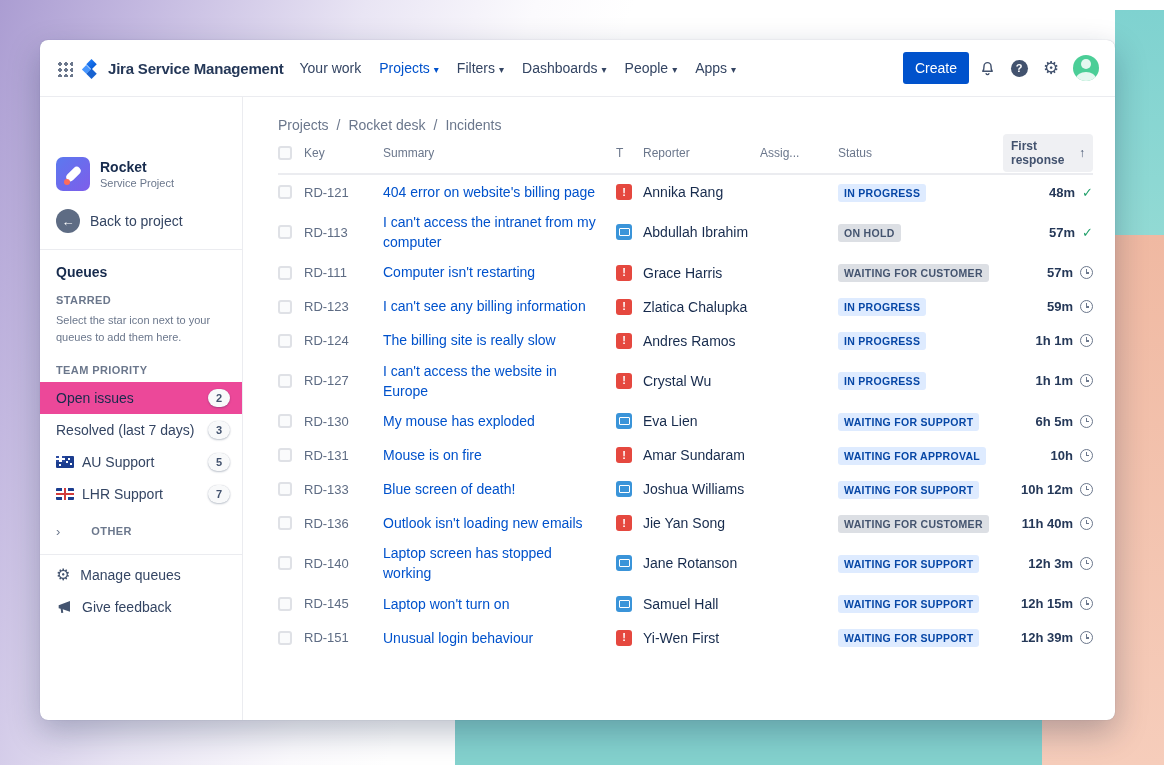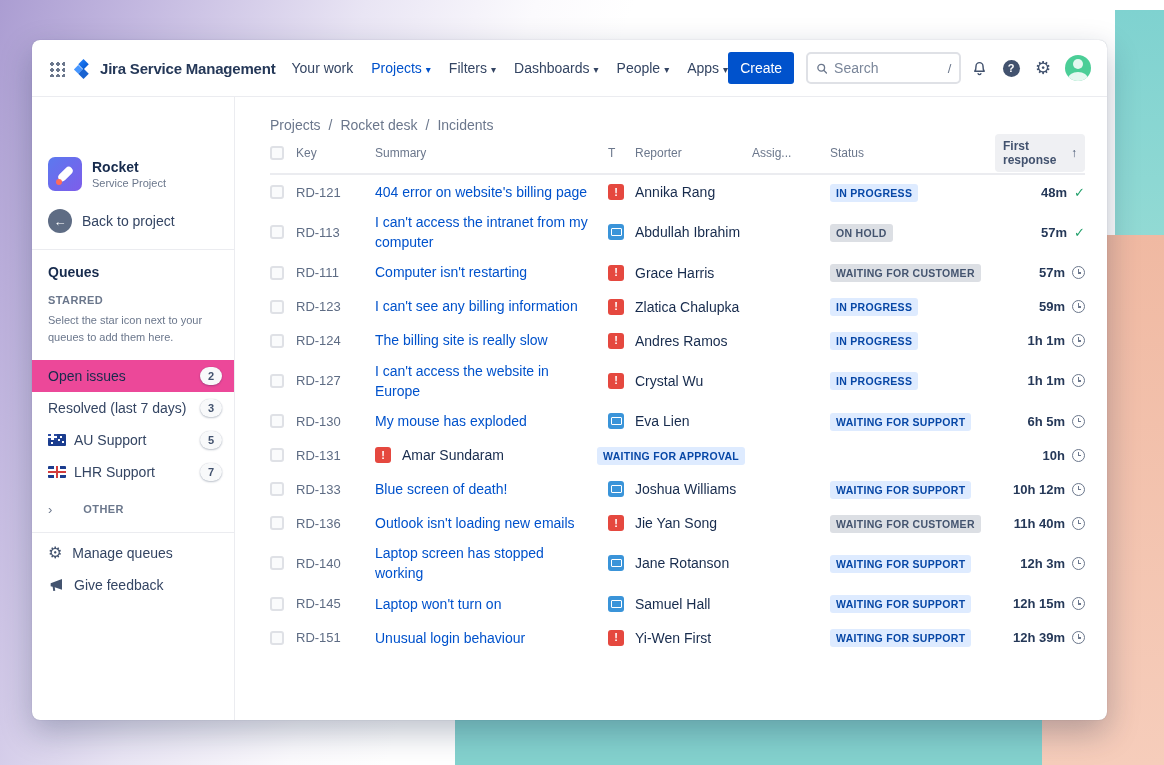--- a/index.html
+++ b/index.html
@@ -6,21 +6,21 @@
   html, body { width: 1164px; height: 765px; overflow: hidden; }
   body { font-family: "Liberation Sans", "DejaVu Sans", sans-serif; position: relative; background: #fff; }
 
   
   .bg-base { position: absolute; inset: 0; background: linear-gradient(108deg, #AB9DD2 0%, #C3B8E0 10%, #E9E5F4 26%, #FBFAFD 38%, #FFFFFF 45%); }
   .bg-teal-top { position: absolute; top: 10px; right: 0; width: 49px; height: 228px; background: linear-gradient(180deg, #7FD2D0, #92DAD4); }
   .bg-peach { position: absolute; top: 235px; right: 0; width: 122px; bottom: 0; background: linear-gradient(180deg, #F0B9A2, #F6CDBB); }
   .bg-bottom-teal { position: absolute; left: 455px; right: 122px; bottom: 0; height: 45px; background: #84D2CE; }
 
   
-  .app-card { position: absolute; left: 32px; top: 40px; width: 1075px; height: 680px; background: #fff; border-radius: 8px;
+  .app-card { position: absolute; left: 40px; top: 40px; width: 1075px; height: 680px; background: #fff; border-radius: 8px;
               box-shadow: 0 12px 32px rgba(9,30,66,.28), 0 0 1px rgba(9,30,66,.3); display: flex; flex-direction: column; overflow: hidden; }
 
   
   .topbar { flex: 0 0 57px; display: flex; align-items: center; padding: 0 16px; border-bottom: 1px solid #EBECF0; }
   .grid-icon { width: 17px; height: 17px; flex: 0 0 17px; margin-right: 8px; cursor: pointer;
                background-image: radial-gradient(circle, #6B778C 1.6px, transparent 1.9px); background-size: 6px 6px; background-position: 1px 1px; }
   .brand { display: flex; align-items: center; gap: 6px; margin-right: 16px; cursor: pointer; }
   .brand-name { font-size: 15px; font-weight: 700; color: #253858; letter-spacing: -0.2px; white-space: nowrap; }
   .nav { display: flex; align-items: center; gap: 18px; }
   .nav-item { display: flex; align-items: center; gap: 4px; font-size: 14px; font-weight: 500; color: #344563; cursor: pointer; white-space: nowrap; }
@@ -177,28 +177,20 @@
       <span class="nav-item">
           <span>People</span>
           <span class="caret-down"></span>
         </span>
       <span class="nav-item">
           <span>Apps</span>
           <span class="caret-down"></span>
         </span>
     </nav>
     <button class="create-btn">Create</button>
-    <div class="search-box">
-      <svg width="15" height="15" viewBox="0 0 16 16" fill="none" stroke="#6B778C" stroke-width="1.8" stroke-linecap="round">
-        <circle cx="7" cy="7" r="4.5"></circle>
-          <path d="M10.5 10.5L14 14"></path>
-      </svg>
-      <input class="search-input" placeholder="Search" style="">
-      <span class="slash-hint">/</span>
-    </div>
     <div class="icon-btn">
       <svg width="19" height="19" viewBox="0 0 24 24" fill="none" stroke="#42526E" stroke-width="1.8" stroke-linecap="round" stroke-linejoin="round">
         <path d="M18 15.5H6c1.4-1.8 1.6-4.4 1.6-6.5a4.4 4.4 0 0 1 8.8 0c0 2.1.2 4.7 1.6 6.5z"></path>
         <path d="M10.3 18.5a1.8 1.8 0 0 0 3.4 0"></path>
       </svg>
     </div>
     <div class="icon-btn">
         <span class="help-circle"></span>
       </div>
     <div class="icon-btn">
@@ -221,20 +213,21 @@
         </div>
       </div>
       <div class="back-row">
         <span class="back-circle"></span>
         <span class="back-label">Back to project</span>
       </div>
       <div class="sidebar-divider"></div>
       <div class="queues-title">Queues</div>
       <div class="side-heading">STARRED</div>
       <div class="starred-hint">Select the star icon next to your queues to add them here.</div>
+      <div class="side-heading team-heading">TEAM PRIORITY</div>
 
       <div class="queue-item selected">
         <span class="q-label">Open issues</span>
         <span class="count-badge">2</span>
       </div>
       <div class="queue-item">
         <span class="q-label">Resolved (last 7 days)</span>
         <span class="count-badge">3</span>
       </div>
       <div class="queue-item">
@@ -422,20 +415,23 @@
     <span class="col c-response">
       <span class="resp-time">6h 5m</span>
       <span class="resp-state resp-clock"></span>
     </span>
   </div>
           <div class="trow">
     <span class="col c-check">
               <span class="checkbox"></span>
             </span>
     <span class="col c-key key-text">RD-131</span>
+    <span class="col c-summary">
+              <a class="summary-link">Mouse is on fire</a>
+            </span>
     <span class="col c-type">
               <span class="type-icon type-incident"></span>
             </span>
     <span class="col c-reporter reporter-text">Amar Sundaram</span>
     <span class="col c-assignee"><span class="avatar person" style="background: rgb(111, 117, 128);"></span></span>
     <span class="col c-status"><span class="lozenge lozenge-blue">WAITING FOR APPROVAL</span></span>
     <span class="col c-response">
       <span class="resp-time">10h</span>
       <span class="resp-state resp-clock"></span>
     </span>

